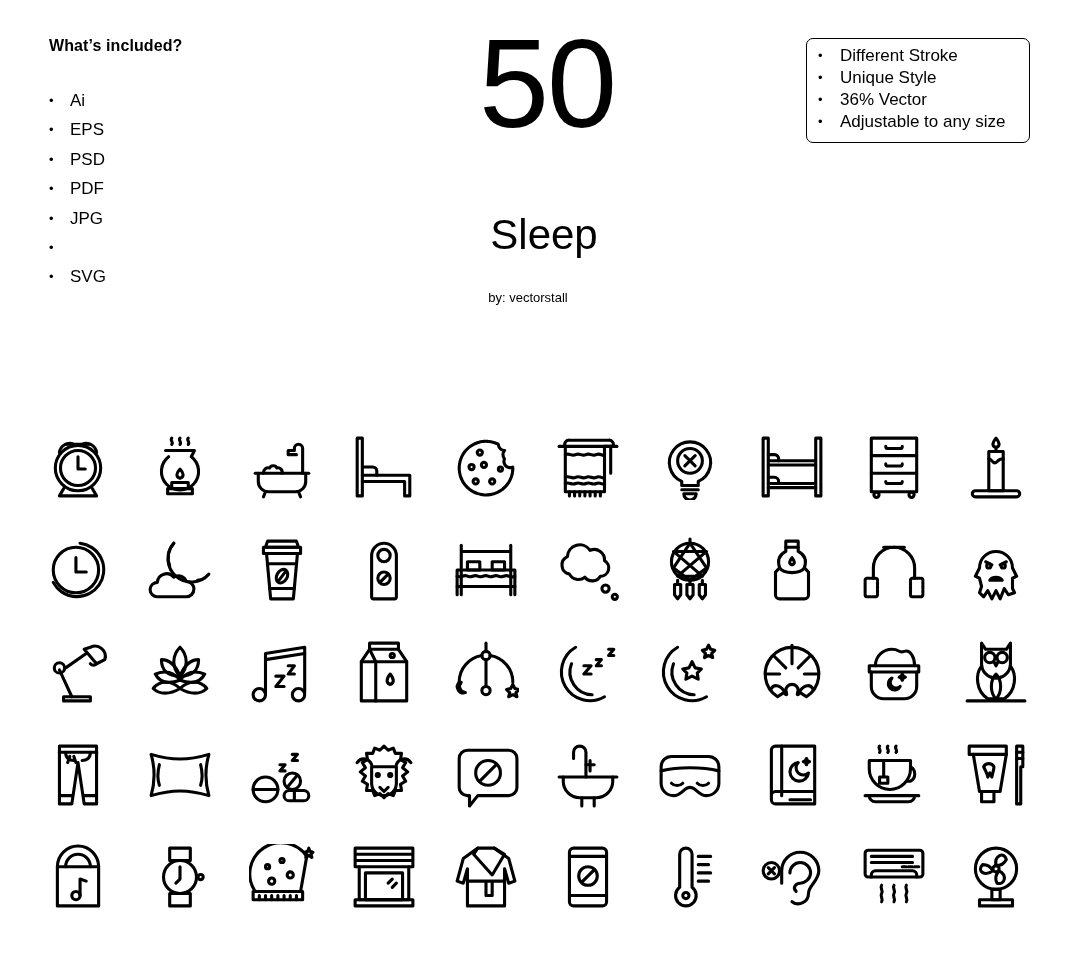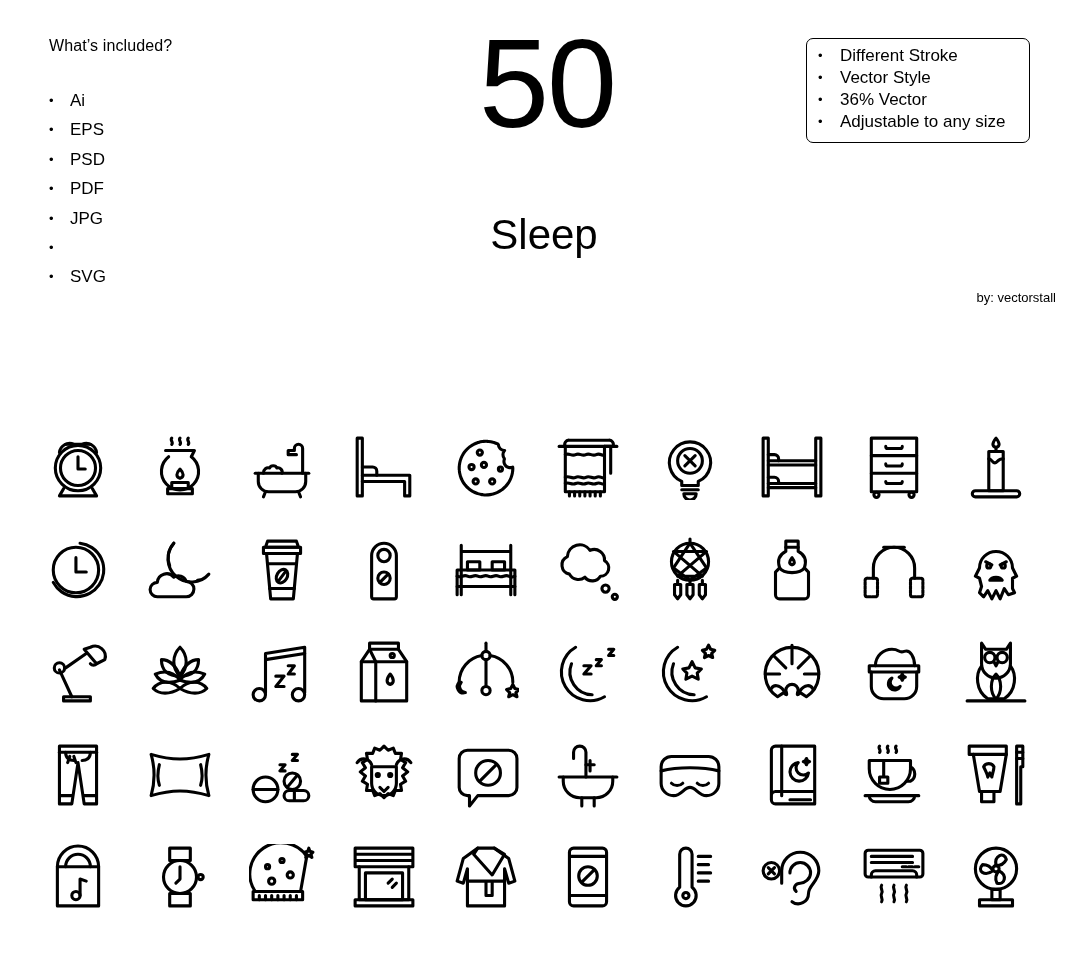--- a/index.html
+++ b/index.html
@@ -1,29 +1,29 @@
 <!DOCTYPE html>
 <html><head>
 <meta charset="utf-8">
 <style>
   * { box-sizing: border-box; margin: 0; padding: 0; }
   html, body { width: 1080px; height: 976px; background: #ffffff; overflow: hidden; }
   body { position: relative; font-family: "Liberation Sans", sans-serif; color: #000; }
 
   .included { position: absolute; left: 49px; top: 37px; }
-  .included h2 { font-size: 16px; font-weight: normal; letter-spacing: 0.1px; }
+  .included h2 { font-size: 16px; font-weight: bold; letter-spacing: 0.1px; }
   .included ul { list-style: none; margin-top: 36px; }
   .included li { font-size: 17px; height: 29.4px; line-height: 20px; display: flex; }
   .included li .bullet { width: 21px; font-size: 13px; line-height: 20px; }
 
   .count { position: absolute; left: 0; width: 1080px; top: 14px; text-align: center; font-size: 126px; line-height: 140px; letter-spacing: -2px; padding-left: 0px; }
   .count span { display: inline-block; margin-left: 14px; text-align: right; }
   .title { position: absolute; left: 0; width: 1080px; top: 210px; text-align: center; font-size: 42px; line-height: 50px; }
   .title span { display: inline-block; margin-left: 8px; }
-  .byline { position: absolute; left: 0; width: 1056px; top: 290px; text-align: right; font-size: 13px; line-height: 16px; }
+  .byline { position: absolute; left: 0; width: 1056px; top: 290px; text-align: center; font-size: 13px; line-height: 16px; }
 
   .features { position: absolute; left: 806px; top: 38px; width: 224px; height: 105px; border: 1.5px solid #000; border-radius: 7px; padding: 6px 0 0 11px; }
   .features li { list-style: none; font-size: 17px; line-height: 22px; display: flex; }
   .features li .bullet { width: 22px; font-size: 13px; line-height: 22px; }
 
   .grid { position: absolute; left: 27px; top: 434px; width: 1020px; display: grid; grid-template-columns: repeat(10, 102px); grid-auto-rows: 102.5px; }
   .cell { display: flex; align-items: flex-start; justify-content: center; }
   .cell svg { width: 66px; height: 66px; fill: none; stroke: #000; stroke-width: 3; stroke-linecap: round; stroke-linejoin: round; }
 </style>
 </head>
@@ -66,21 +66,21 @@
 <div class="title"><span>Sleep</span></div>
 <div class="byline">by: vectorstall</div>
 
 <ul class="features">
   <li>
       <span class="bullet">•</span>
       <span>Different Stroke</span>
     </li>
   <li>
       <span class="bullet">•</span>
-      <span>Vector Style</span>
+      <span>Unique Style</span>
     </li>
   <li>
       <span class="bullet">•</span>
       <span>36% Vector</span>
     </li>
   <li>
       <span class="bullet">•</span>
       <span>Adjustable to any size</span>
     </li>
 </ul>

